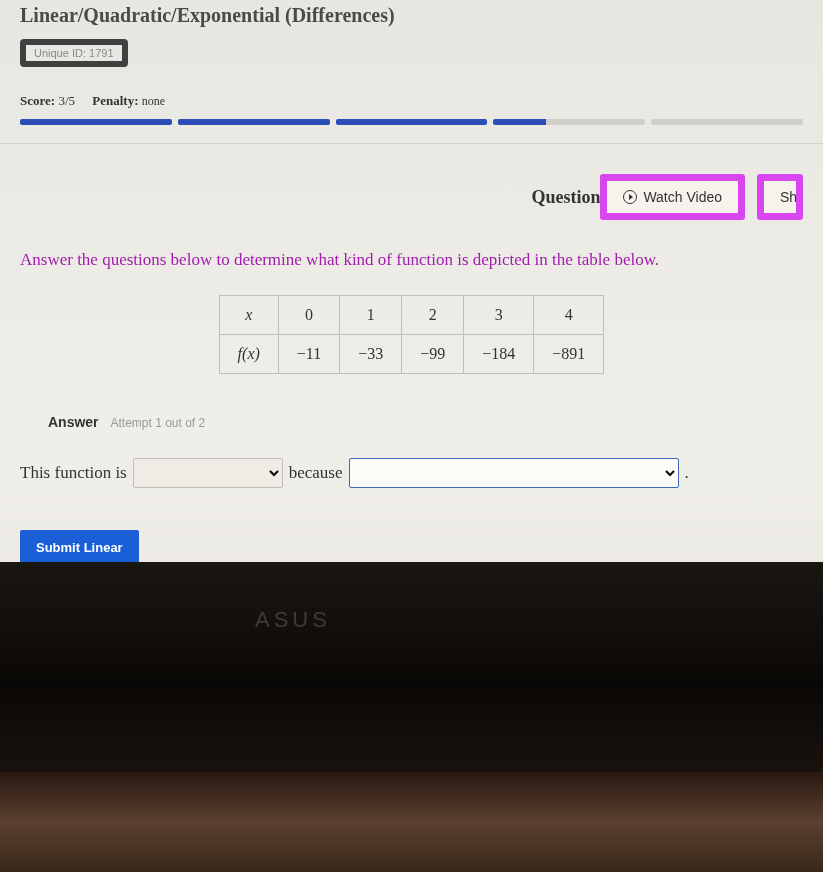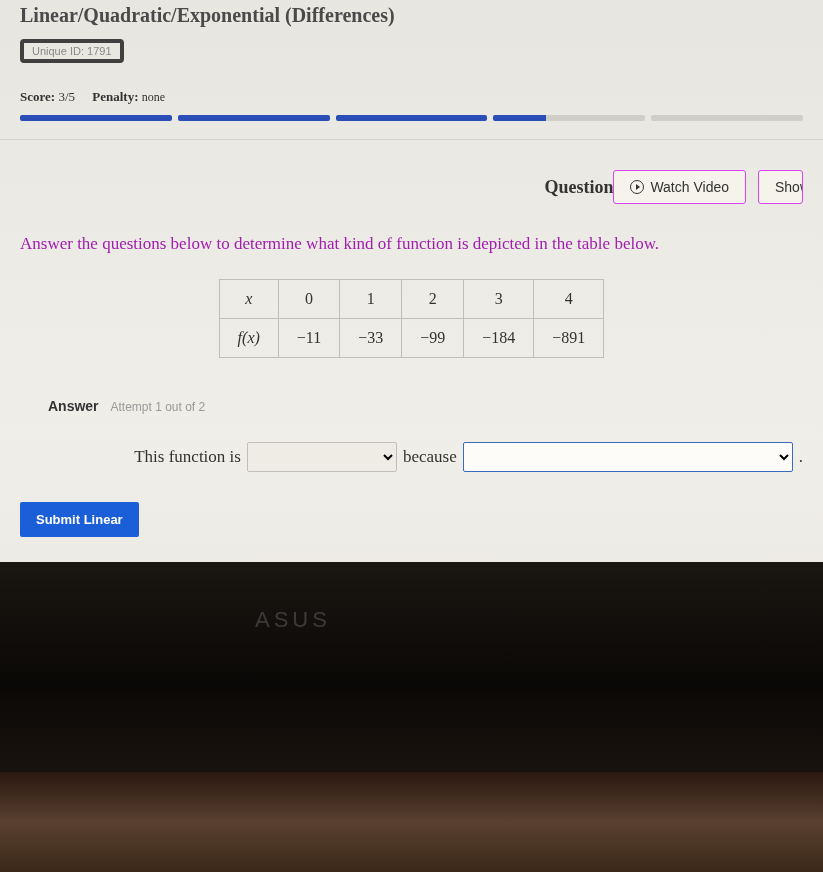--- a/index.html
+++ b/index.html
@@ -22,21 +22,21 @@
       gap: 12px;
       flex-direction: column;
     }
     .page-title {
       font-size: 20px;
       font-weight: bold;
       color: #4a4a4a;
       font-family: Georgia, serif;
     }
     .unique-id-badge {
-      border: 4px solid #404040;
+      border: 6px solid #404040;
       border-radius: 4px;
       padding: 2px 8px;
       font-size: 11px;
       color: #888;
       font-family: Arial, sans-serif;
     }
     .score-row {
       padding: 18px 20px 10px 20px;
       font-family: Liberation Serif, serif;
       font-size: 13px;
@@ -90,21 +90,21 @@
       font-size: 18px;
       font-weight: bold;
       color: #333;
       font-family: Georgia, serif;
     }
     .header-buttons {
       display: flex;
       gap: 12px;
     }
     .outline-btn {
-      border: 1px solid #d946ef;
+      border: 7px solid #d946ef;
       background: #f5f3ec;
       padding: 8px 16px;
       font-size: 14px;
       color: #333;
       font-family: Arial, sans-serif;
       border-radius: 3px;
       cursor: pointer;
       display: flex;
       align-items: center;
       gap: 6px;
@@ -171,22 +171,21 @@
       font-size: 12px;
       margin-left: 8px;
     }
     .answer-line {
       display: flex;
       align-items: center;
       gap: 6px;
       font-size: 17px;
       font-family: Georgia, serif;
       color: #333;
-      margin-bottom: 30px;
-      justify-content: flex-end;
+      margin-bottom: 42px;
     }
     .dropdown {
       border: 1px solid #c0beb8;
       background: #eeece5;
       font-size: 14px;
       padding: 5px 8px;
       font-family: Arial, sans-serif;
       cursor: pointer;
       border-radius: 2px;
     }

